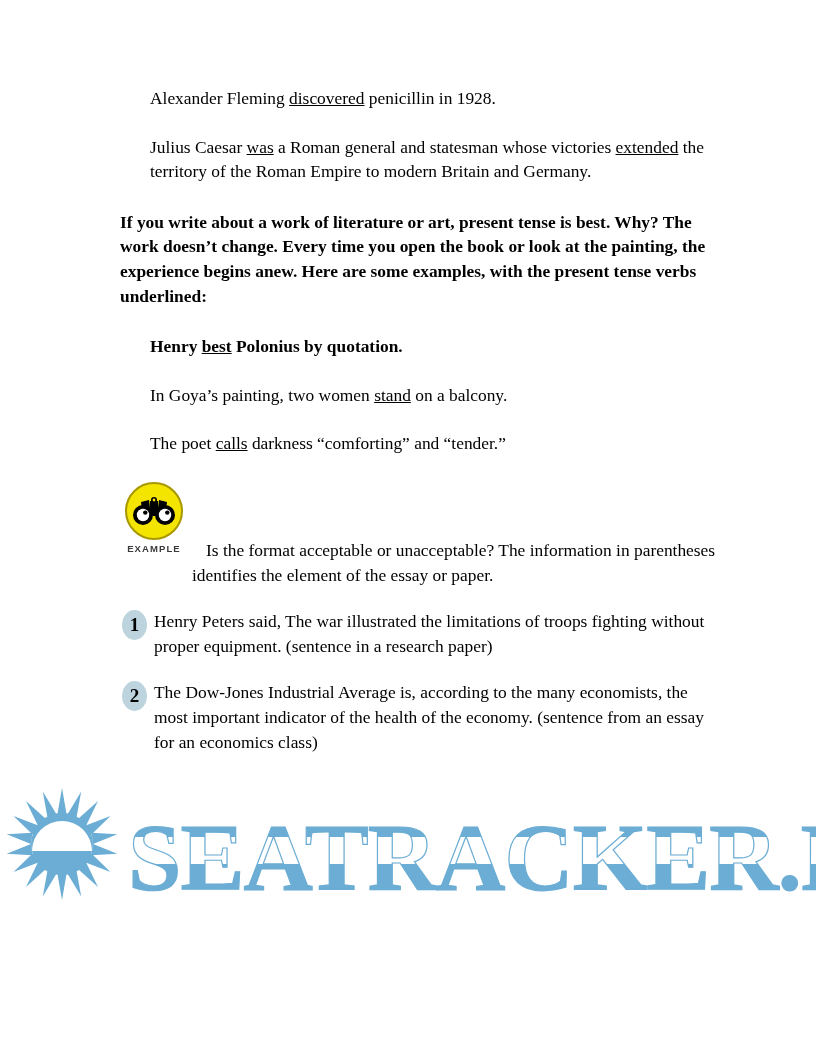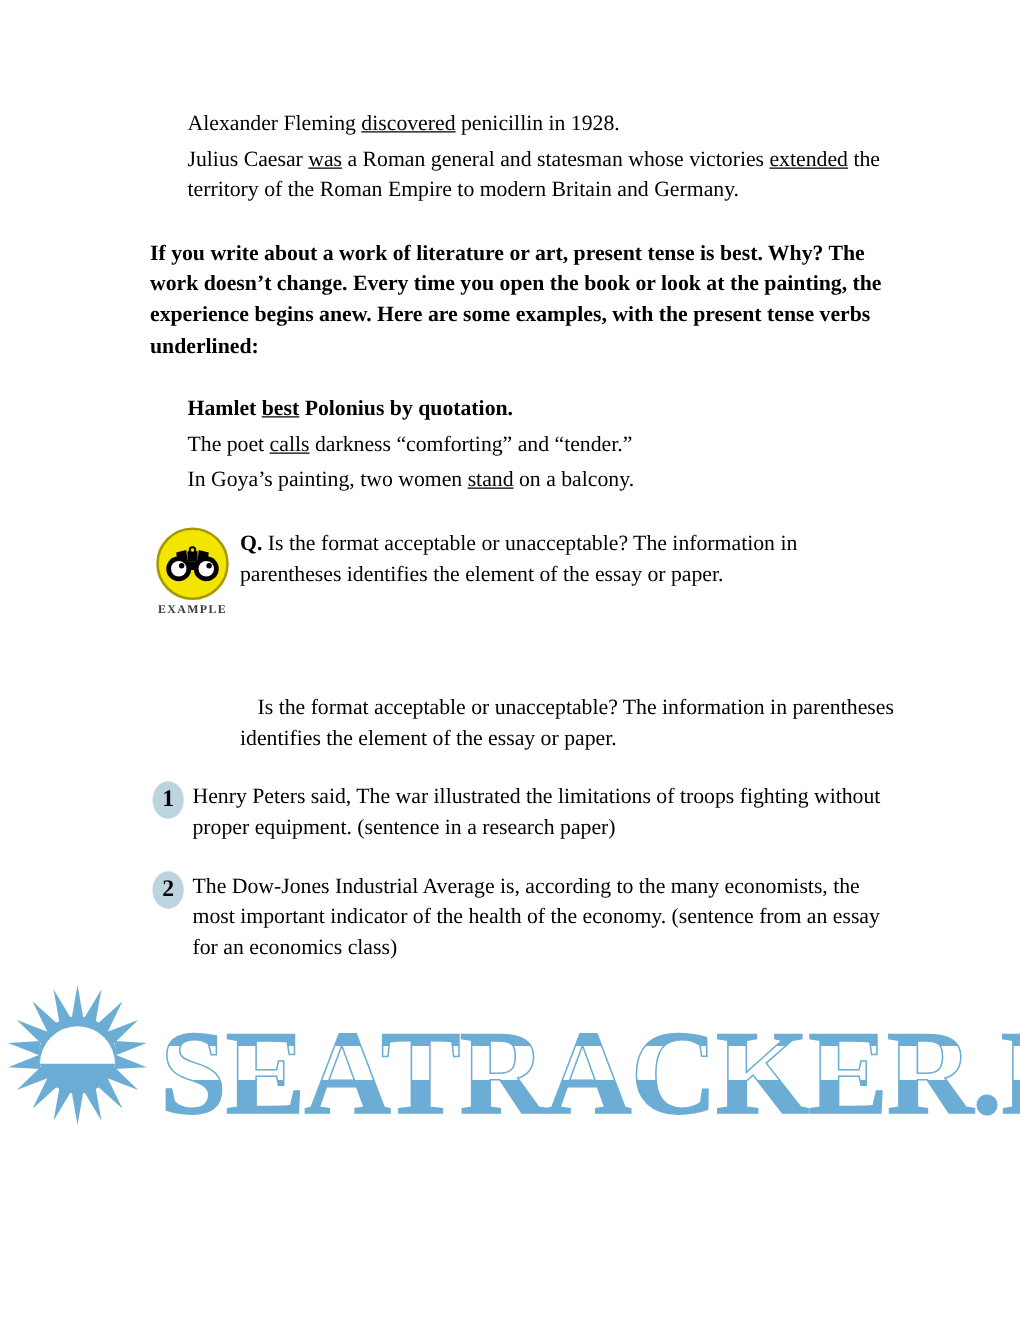--- a/index.html
+++ b/index.html
@@ -35,21 +35,21 @@
   p {
     margin: 0;
     font-size: 17.4px;
     line-height: 24.6px;
   }
 
   .indent {
     margin-left: 30px;
   }
 
-  .gap-sm { margin-top: 4px; }
+  .gap-sm { margin-top: 24px; }
   .gap-md { margin-top: 20px; }
   .gap-lg { margin-top: 26px; font-weight: bold; }
 
   u, .u {
     text-decoration: underline;
     text-underline-offset: 1px;
   }
 
   .b { font-weight: bold; }
 
@@ -79,21 +79,21 @@
     overflow: hidden;
   }
 
   .icon-circle svg {
     position: absolute;
     left: 0;
     top: 0;
   }
 
   .icon-label {
-    font-family: Liberation Serif, serif;
+    font-family: Liberation Sans, sans-serif;
     font-size: 9.5px;
     font-weight: bold;
     letter-spacing: 1.1px;
     color: #3a3a3a;
     line-height: 11.5px;
     margin-top: 3px;
   }
 
   .icon-text {
     margin-left: 72px;
@@ -145,25 +145,25 @@
 <div class="page">
 
   <div class="content">
 
     <p class="indent"><span>Alexander Fleming </span><u>discovered</u><span> penicillin in 1928.</span></p>
 
     <p class="indent gap-sm"><span>Julius Caesar </span><u>was</u><span> a Roman general and statesman whose victories </span><u>extended</u><span> the territory of the Roman Empire to modern Britain and Germany.</span></p>
 
     <p class="gap-lg" style="margin-left:0;">If you write about a work of literature or art, present tense is best. Why? The work doesn’t change. Every time you open the book or look at the painting, the experience begins anew. Here are some examples, with the present tense verbs underlined:</p>
 
-    <p class="indent gap-lg"><span>Hamlet </span><u>best</u><span> Polonius by quotation.</span></p>
+    <p class="indent gap-lg"><span>Henry </span><u>best</u><span> Polonius by quotation.</span></p>
+
+    <p class="indent gap-sm"><span>In Goya’s painting, two women </span><u>stand</u><span> on a balcony.</span></p>
 
     <p class="indent gap-sm"><span>The poet </span><u>calls</u><span> darkness “comforting” and “tender.”</span></p>
-
-    <p class="indent gap-sm"><span>In Goya’s painting, two women </span><u>stand</u><span> on a balcony.</span></p>
 
     <div class="icon-block" style="margin-top:26px;">
 
       <div class="icon-badge">
         <div class="icon-circle">
           <svg width="54" height="54" viewBox="0 0 54 54" aria-hidden="true">
 
             <path d="M14 18 L22 16 L23 24 L15 26 Z" fill="#000000"></path>
             <path d="M40 18 L32 16 L31 24 L39 26 Z" fill="#000000"></path>
             <rect x="23" y="17" width="8" height="8" fill="#000000"></rect>
@@ -177,23 +177,20 @@
             <circle cx="38" cy="31" r="10" fill="#000000"></circle>
             <circle cx="38" cy="31" r="6.2" fill="#ffffff"></circle>
             <circle cx="40.3" cy="28.6" r="2.2" fill="#000000"></circle>
 
             <rect x="23" y="25" width="8" height="7" fill="#000000"></rect>
           </svg>
         </div>
         <div class="icon-label">EXAMPLE</div>
       </div>
 
-      <div class="icon-text">
-        <p><span class="b">Q.</span><span> Is the format acceptable or unacceptable? The information in parentheses identifies the element of the essay or paper.</span></p>
-      </div>
     </div>
 
 
 
     <div class="icon-block" style="margin-top:30px;">
 
 
       <div class="icon-text" style="padding-top:52px;">
         <p style="text-indent:14px;">Is the format acceptable or unacceptable? The information in parentheses identifies the element of the essay or paper.</p>
       </div>

